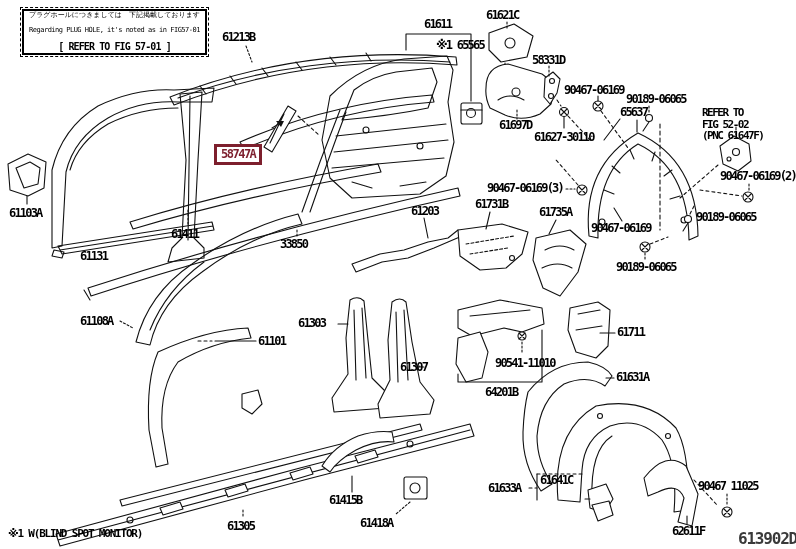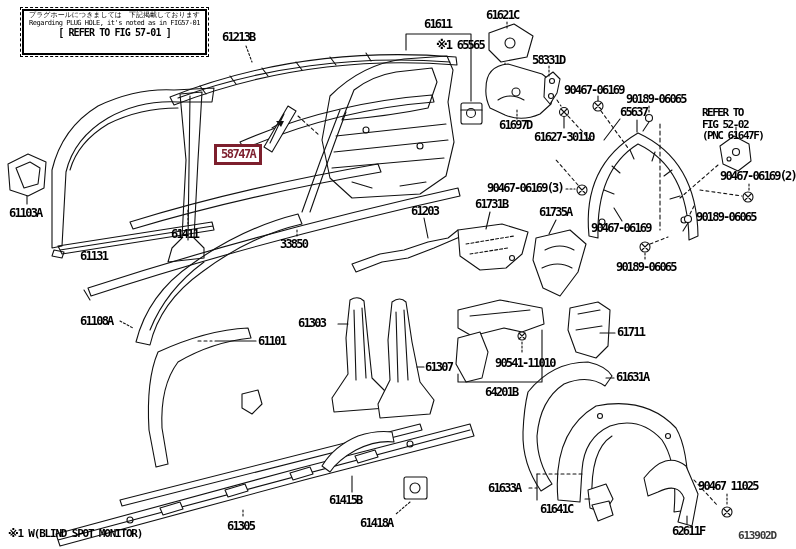--- a/index.html
+++ b/index.html
@@ -3,33 +3,33 @@
 <meta charset="utf-8">
 <style>
   html,body{margin:0;padding:0;background:#fff;}
   #stage{position:relative;width:796px;height:549px;background:#fff;overflow:hidden;
          font-family:"DejaVu Sans Mono","DejaVu Sans",monospace;}
   svg{position:absolute;left:0;top:0;}
   .plabel{position:absolute;font-weight:700;font-size:12px;line-height:13px;
           letter-spacing:-1.8px;color:#000;white-space:nowrap;z-index:5;}
   .note-box{position:absolute;left:22px;top:9px;width:181px;height:42px;
             border:2px solid #000;outline:1px dashed #000;outline-offset:1px;
-            display:flex;flex-direction:column;justify-content:flex-start;align-items:center;
+            display:flex;flex-direction:column;justify-content:space-between;align-items:center;
             background:#fff;z-index:6;}
   .note-jp{font-size:7px;line-height:8px;letter-spacing:0;color:#000;white-space:nowrap;}
   .note-en{font-size:7px;line-height:8px;letter-spacing:-0.5px;color:#000;white-space:nowrap;}
   .note-ref{font-size:10px;line-height:12px;font-weight:700;letter-spacing:-0.9px;color:#000;white-space:nowrap;}
   .refer-note{position:absolute;left:702px;top:89px;font-weight:700;font-size:11px;
               line-height:11.5px;letter-spacing:-1.5px;color:#000;z-index:5;margin-top:18px;}
   .hl-box{position:absolute;left:214px;top:120px;border:3px solid #7d1f2d;background:#fff;
           color:#7d1f2d;font-weight:700;font-size:12px;line-height:13px;letter-spacing:-1.5px;
           padding:1px 4px 1px 4px;z-index:7;margin-top:24px;}
   .footnote{position:absolute;left:8px;top:527px;font-weight:700;font-size:11px;
             letter-spacing:-1.2px;color:#000;z-index:5;}
-  .diagram-code{position:absolute;left:738px;top:529px;font-weight:700;font-size:11px;
+  .diagram-code{position:absolute;left:738px;top:529px;font-weight:700;font-size:16px;
                 letter-spacing:-1.2px;color:#3a3a3a;z-index:5;}
 </style>
 </head>
 <body>
 
 <div id="stage">
 
   <svg width="796" height="549" viewBox="0 0 796 549">
     <g stroke="#111" fill="none" stroke-width="1.1" stroke-linejoin="round" stroke-linecap="round">
 
@@ -260,29 +260,29 @@
   <div class="plabel" style="left:9px;top:207px">61103A</div>
   <div class="plabel" style="left:171px;top:228px">61411</div>
   <div class="plabel" style="left:80px;top:250px">61131</div>
   <div class="plabel" style="left:280px;top:238px">33850</div>
   <div class="plabel" style="left:411px;top:205px">61203</div>
   <div class="plabel" style="left:475px;top:198px">61731B</div>
   <div class="plabel" style="left:539px;top:206px">61735A</div>
   <div class="plabel" style="left:80px;top:315px">61108A</div>
   <div class="plabel" style="left:298px;top:317px">61303</div>
   <div class="plabel" style="left:258px;top:335px">61101</div>
-  <div class="plabel" style="left:425px;top:361px">61307</div>
+  <div class="plabel" style="left:400px;top:361px">61307</div>
   <div class="plabel" style="left:495px;top:357px">90541-11010</div>
   <div class="plabel" style="left:485px;top:386px">64201B</div>
   <div class="plabel" style="left:617px;top:326px">61711</div>
   <div class="plabel" style="left:616px;top:371px">61631A</div>
   <div class="plabel" style="left:227px;top:520px">61305</div>
   <div class="plabel" style="left:329px;top:494px">61415B</div>
   <div class="plabel" style="left:360px;top:517px">61418A</div>
   <div class="plabel" style="left:488px;top:482px">61633A</div>
-  <div class="plabel" style="left:540px;top:503px">61641C</div>
+  <div class="plabel" style="left:540px;top:474px">61641C</div>
   <div class="plabel" style="left:698px;top:480px">90467 11025</div>
   <div class="plabel" style="left:672px;top:525px">62611F</div>
 
   <div class="footnote">※1 W(BLIND SPOT MONITOR)</div>
   <div class="diagram-code">613902D</div>
 
 </div>
 
 </body></html>

